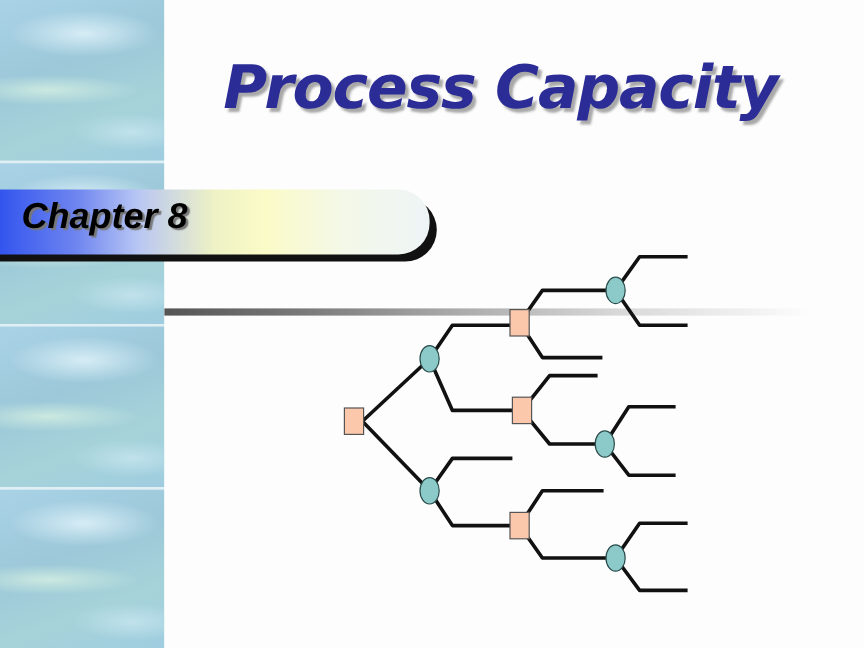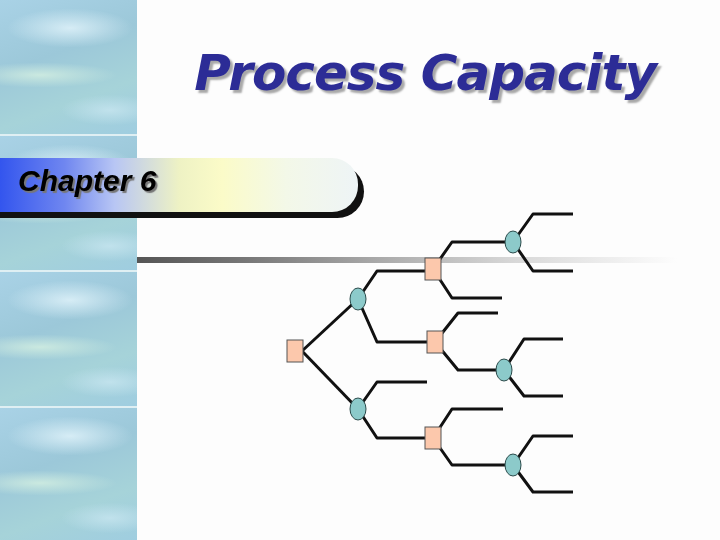--- a/index.html
+++ b/index.html
@@ -5,21 +5,21 @@
     html, body { margin:0; padding:0; }
     body { width:720px; height:540px; background:#fdfdfd; position:relative; overflow:hidden; font-family:"Liberation Sans", sans-serif; }
     .sidebar { position:absolute; left:0; top:0; width:137px; height:540px; overflow:hidden; }
     .tile { position:absolute; left:0; width:137px; height:134px; border-bottom:2px solid #dfeff3;
       background:
         radial-gradient(ellipse 90px 28px at 70px 28px, rgba(220,240,248,0.9) 0, rgba(220,240,248,0) 70%),
         radial-gradient(ellipse 110px 18px at 40px 75px, rgba(210,238,225,0.85) 0, rgba(210,238,225,0) 70%),
         radial-gradient(ellipse 70px 22px at 110px 110px, rgba(200,230,240,0.8) 0, rgba(200,230,240,0) 70%),
         linear-gradient(160deg, #a9d2e6 0%, #9cc8d9 40%, #a6d3d9 70%, #9fcde0 100%);
     }
-    .title { position:absolute; left:186px; top:44px; width:470px; text-align:right;
+    .title { position:absolute; left:186px; top:44px; width:470px; text-align:left;
       font-family:"DejaVu Sans", sans-serif; font-weight:bold; font-style:italic; font-size:50px; color:#2c2c96;
       text-shadow: 3px 3px 2px #a8a8a8; letter-spacing:-1px; }
     .banner-shadow { position:absolute; left:0; top:165px; width:364px; height:53px; background:#111; border-radius:0 28px 28px 0; }
     .banner { position:absolute; left:0; top:158px; width:358px; height:54px; border-radius:0 26px 26px 0;
       background: linear-gradient(90deg, #3355ee 0%, #6f86f0 18%, #b8c6f4 32%, #eef2c4 50%, #fbfbc8 62%, #f3f8e8 80%, #eef4f6 100%); }
     .chapter { position:absolute; left:18px; top:164px; font-weight:bold; font-style:italic; font-size:30px; color:#000;
       text-shadow: 2px 2px 1px #777; }
     .rule { position:absolute; left:137px; top:257px; width:540px; height:6px;
       background: linear-gradient(90deg, #555 0%, #777 20%, #aaa 45%, #d8d8d8 70%, rgba(240,240,240,0) 100%); }
     svg.tree { position:absolute; left:0; top:0; }
@@ -31,21 +31,21 @@
   <div class="tile" style="top:0"></div>
   <div class="tile" style="top:136px"></div>
   <div class="tile" style="top:272px"></div>
   <div class="tile" style="top:408px"></div>
 </div>
 
 <div class="title">Process Capacity</div>
 
 <div class="banner-shadow"></div>
 <div class="banner"></div>
-<div class="chapter">Chapter 6</div>
+<div class="chapter">Chapter 8</div>
 
 <div class="rule"></div>
 
 <svg class="tree" width="720" height="540">
   <g stroke="#111" stroke-width="3" fill="none" stroke-linecap="butt" stroke-linejoin="round">
 
     <path d="M302 351 L358 299"></path>
     <path d="M302 351 L358 409"></path>
 
     <path d="M358 299 L377 271 L433 271"></path>

